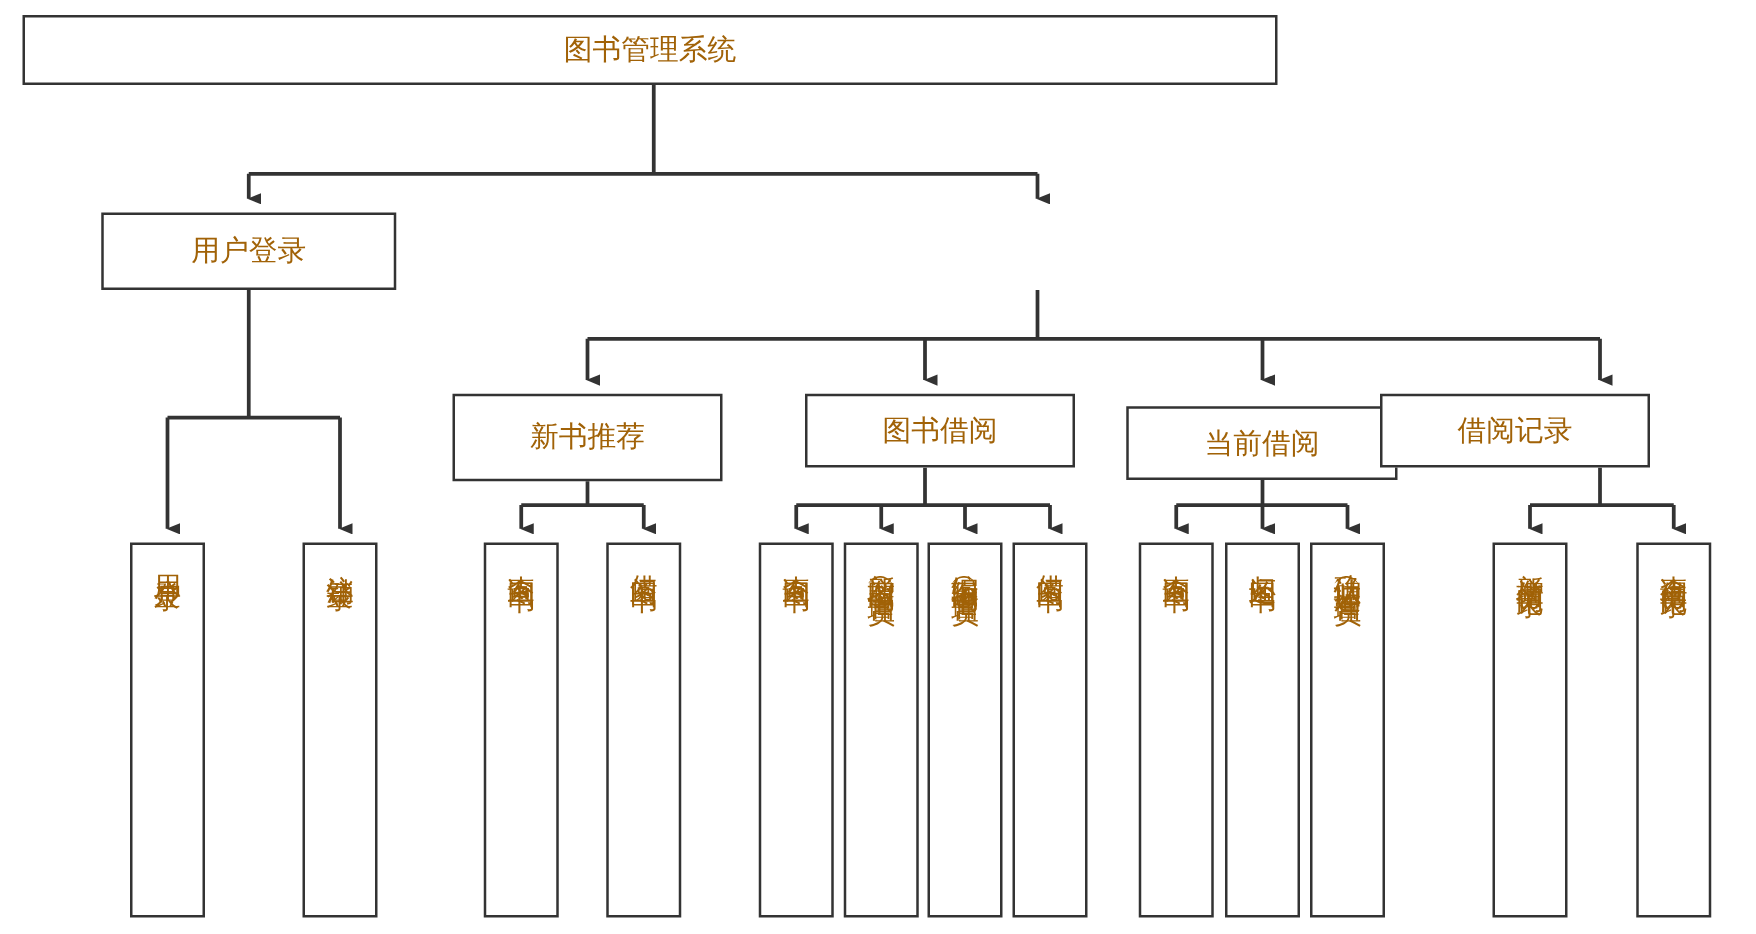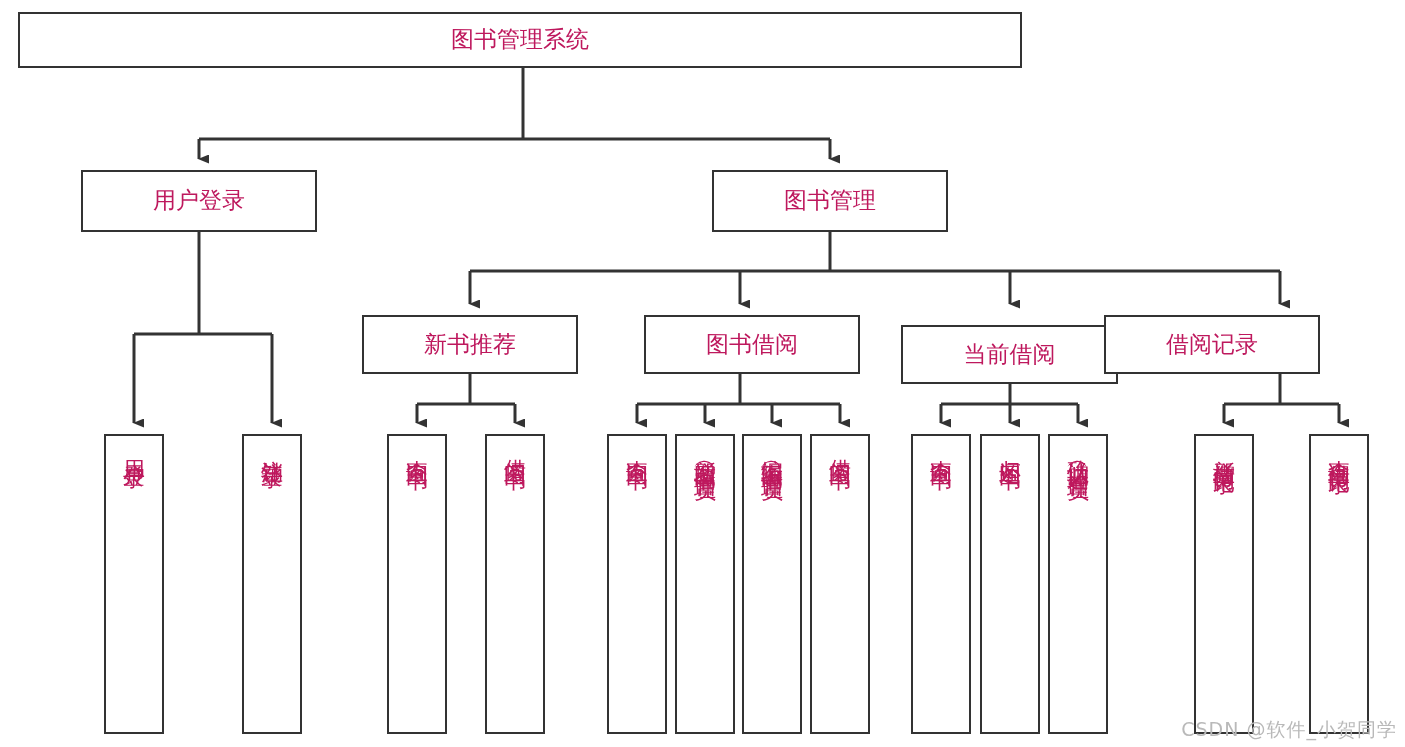--- a/index.html
+++ b/index.html
@@ -34,21 +34,21 @@
     border: 2.5px solid #333333;
     display: flex;
     align-items: center;
     justify-content: center;
     color: #262626;
   }
   .node .label {
     text-align: center;
     line-height: 1.18;
     white-space: pre;
-    color: #be185d;
+    color: #a16207;
     font-family: Liberation Serif, serif;
   }
   .node.horiz .label {
     writing-mode: horizontal-tb;
     font-size: 23px;
   }
   .node.root .label {
     font-size: 23px;
   }
   .node.vert {
@@ -129,25 +129,22 @@
     </g>
   </svg>
 
   <div class="node root horiz" style="left:18px; top:12px; width:1004px; height:56px;">
     <span class="label">图书管理系统</span>
   </div>
 
   <div class="node horiz" style="left:81px; top:170px; width:236px; height:62px;">
     <span class="label">用户登录</span>
   </div>
-  <div class="node horiz" style="left:712px; top:170px; width:236px; height:62px;">
-    <span class="label">图书管理</span>
-  </div>
-
-  <div class="node horiz" style="left:362px; top:315px; width:216px; height:59px;">
+
+  <div class="node horiz" style="left:362px; top:315px; width:216px; height:70px;">
     <span class="label">新书推荐</span>
   </div>
   <div class="node horiz" style="left:632px; top:315px; width:216px; height:59px;margin-left:12px;">
     <span class="label">图书借阅</span>
   </div>
   <div class="node horiz" style="left:901px; top:325px; width:217px; height:59px;">
     <span class="label">当前借阅</span>
   </div>
   <div class="node horiz" style="left:1104px; top:315px; width:216px; height:59px;">
     <span class="label">借阅记录</span>
@@ -190,15 +187,14 @@
     <span class="label">确认归还（管理员）</span>
   </div>
 
   <div class="node vert" style="left:1194px; top:434px; width:60px; height:300px;">
     <span class="label">新增借阅记录</span>
   </div>
   <div class="node vert" style="left:1309px; top:434px; width:60px; height:300px;">
     <span class="label">查询借阅记录</span>
   </div>
 
-  <div class="watermark">CSDN @软件_小贺同学</div>
 
 </div>
 
 </body></html>

